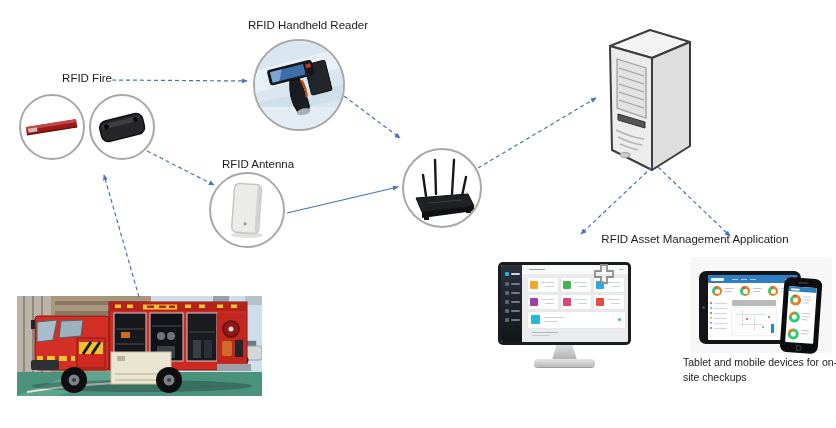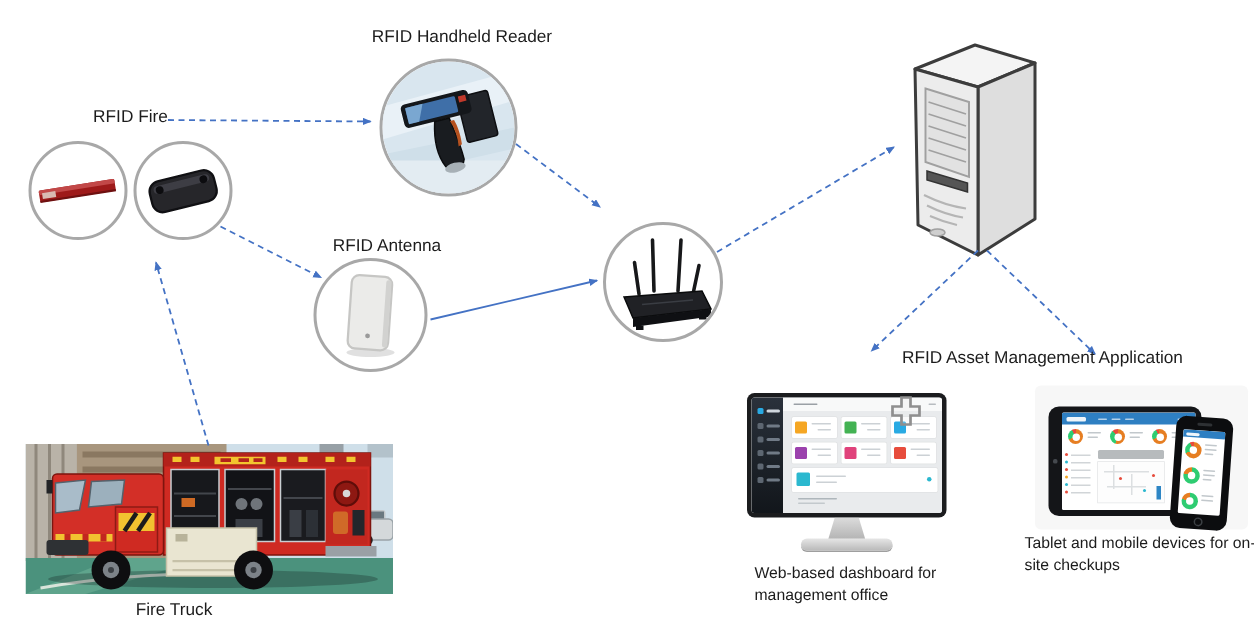--- a/index.html
+++ b/index.html
@@ -85,22 +85,20 @@
       <line x1="478" y1="168" x2="596" y2="98" stroke-dasharray="4 3" marker-end="url(#arr)"></line>
       <line x1="652" y1="167" x2="581" y2="234" stroke-dasharray="4 3" marker-end="url(#arr)"></line>
       <line x1="658" y1="167" x2="730" y2="236" stroke-dasharray="4 3" marker-end="url(#arr)"></line>
     </g>
   </svg>
 
   <div class="lbl txt" style="left:52px;top:71px;width:70px;">RFID Fire</div>
   <div class="lbl txt" style="left:233px;top:18px;width:150px;">RFID Handheld Reader</div>
   <div class="lbl txt" style="left:198px;top:157px;width:120px;">RFID Antenna</div>
   <div class="lbl txt" style="left:576px;top:232px;width:190px;margin-left:24px;">RFID Asset Management Application</div>
-  <div class="lbl txt" style="left:66px;top:400px;width:100px;">Fire Truck</div>
-  <div class="cap txt" style="left:503px;top:375px;width:134px;">Web-based dashboard for management office</div>
   <div class="cap txt" style="left:683px;top:355px;width:158px;">Tablet and mobile devices for on-site checkups</div>
 
   <div class="node-circle" style="left:19px;top:94px;width:66px;height:66px;">
     <svg width="62" height="62">
       <g transform="rotate(-9 31 31)">
         <rect x="5" y="27" width="51" height="8" rx="1" fill="#9e1a1a"></rect>
         <rect x="5" y="27" width="51" height="3" rx="1" fill="#c24848"></rect>
         <rect x="7" y="29" width="9" height="4" fill="#d9bab2"></rect>
         <rect x="5" y="34" width="51" height="1.4" fill="#6e1010"></rect>
       </g>

